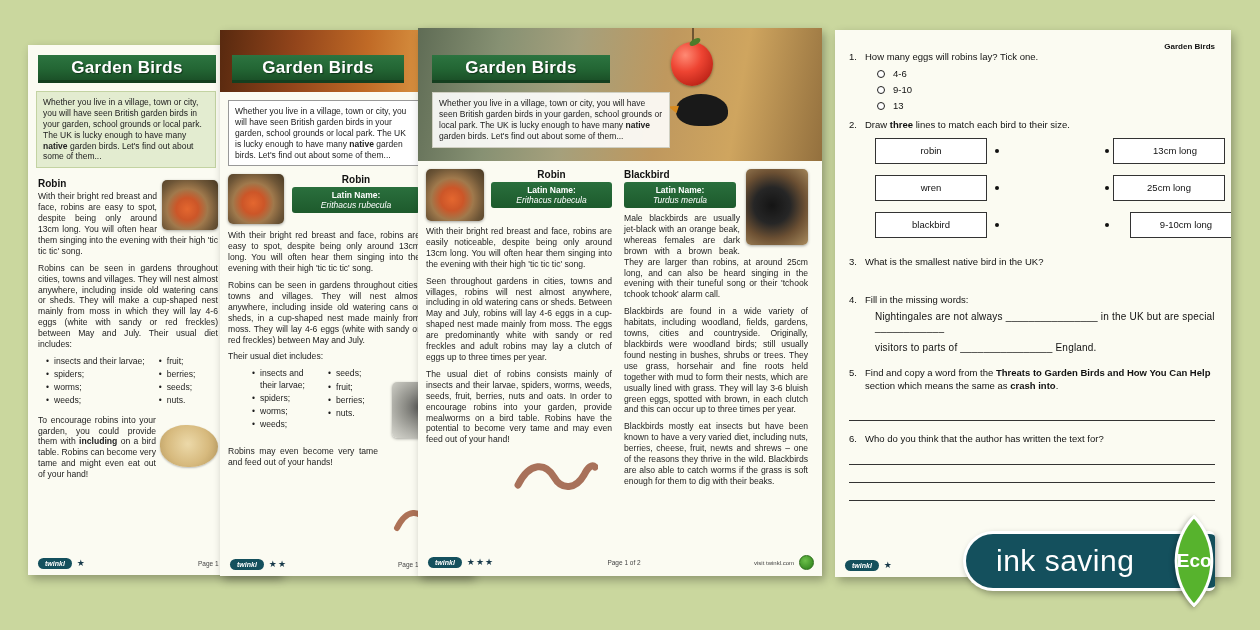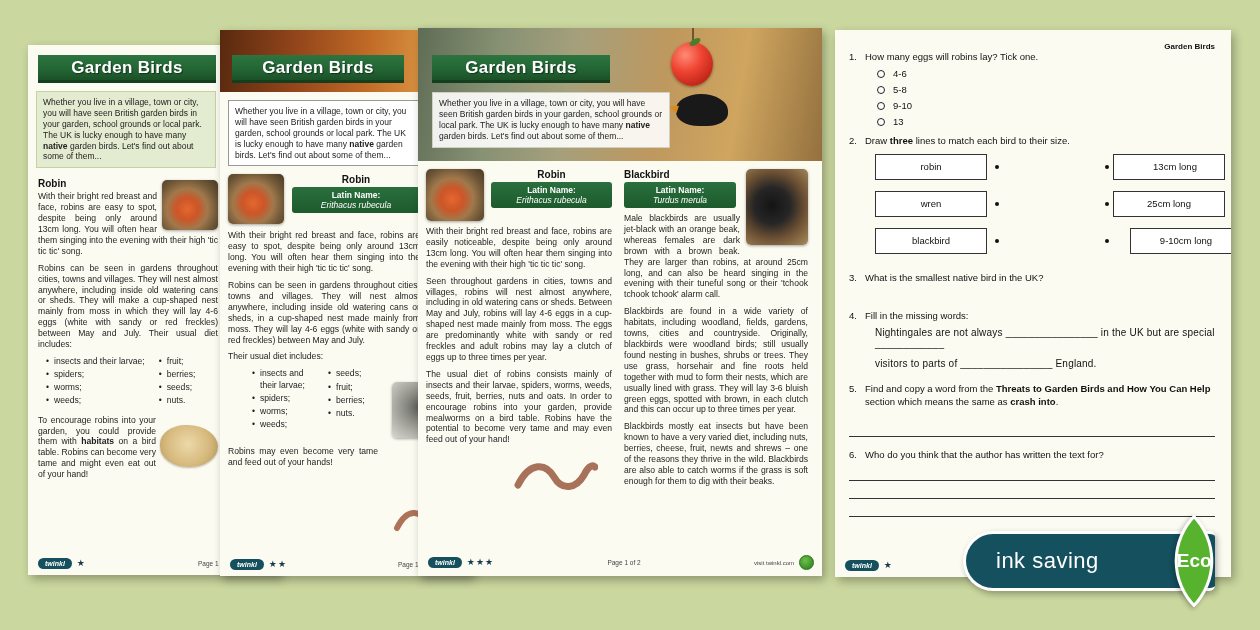--- a/index.html
+++ b/index.html
@@ -54,21 +54,21 @@
   .radio{width:8px;height:8px;border:1.2px solid #222;border-radius:50%;background:#fff;flex:0 0 auto;}
   .match{position:relative;height:108px;margin:6px 0 10px 26px;}
   .mbox{position:absolute;width:112px;height:26px;border:1.3px solid #333;background:#fff;display:flex;align-items:center;justify-content:center;font-size:9.5px;color:#111;}
   .mdot{position:absolute;width:4px;height:4px;border-radius:50%;background:#111;top:11px;}
   .blank-line{font-size:10px;color:#111;margin:0 0 9px 26px;letter-spacing:.2px;}
   .wline{border-bottom:1.2px solid #333;height:15px;margin-bottom:3px;}
   
   .eco-banner{position:absolute;left:963px;top:531px;width:252px;height:60px;background:var(--teal);
     border:3px solid #fff;border-right:none;border-radius:32px 6px 6px 32px;z-index:20;
     display:flex;align-items:center;box-shadow:2px 3px 6px rgba(0,0,0,.3);}
-  .eco-text{color:#fff;font-size:22px;padding-left:30px;letter-spacing:.5px;font-family:"Liberation Sans",sans-serif;}
+  .eco-text{color:#fff;font-size:30px;padding-left:30px;letter-spacing:.5px;font-family:"Liberation Sans",sans-serif;}
   .eco-leaf{position:absolute;right:-12px;top:50%;width:66px;height:66px;background:var(--eco_green);
     border:3.5px solid #fff;border-radius:0 100% 0 100%;transform:translateY(-50%) rotate(45deg);
     display:flex;align-items:center;justify-content:center;box-shadow:0 2px 5px rgba(0,0,0,.3);}
   .eco-leaf span{transform:rotate(-45deg);color:#fff;font-weight:bold;font-size:19px;}
   .worm-svg{display:block;}
 </style>
 </head>
 <body>
 
 <div class="page" style="left:28px;top:45px;width:252px;height:530px;z-index:1;">
@@ -91,21 +91,21 @@
         <div class="bitem">weeds;</div>
       </div>
       <div>
         <div class="bitem">fruit;</div>
         <div class="bitem">berries;</div>
         <div class="bitem">seeds;</div>
         <div class="bitem">nuts.</div>
       </div>
     </div>
     <div class="seeds-photo" style="float:right;width:58px;height:42px;margin:10px 0 0 4px;"></div>
-    <p class="body-t"><span>To encourage robins into your garden, you could provide them with </span><b>habitats</b><span> on a bird table. Robins can become very tame and might even eat out of your hand!</span></p>
+    <p class="body-t"><span>To encourage robins into your garden, you could provide them with </span><b>including</b><span> on a bird table. Robins can become very tame and might even eat out of your hand!</span></p>
   </div>
   <div class="footer">
     <span class="twinkl">twinkl</span>
     <span class="stars">★</span>
     <span class="pagelabel" style="position:absolute;left:160px;">Page 1 of 2</span>
   </div>
 </div>
 
 <div class="page" style="left:220px;top:30px;width:252px;height:546px;z-index:2;">
   <div class="hdr2">
@@ -222,24 +222,20 @@
     <div class="qrow">
       <span class="qnum">1.</span>
       <span>How many eggs will robins lay? Tick one.</span>
     </div>
     <div class="opt">
       <span class="radio"></span>
       <span>4-6</span>
     </div>
     <div class="opt">
       <span class="radio"></span>
-      <span>5-8</span>
-    </div>
-    <div class="opt">
-      <span class="radio"></span>
       <span>9-10</span>
     </div>
     <div class="opt">
       <span class="radio"></span>
       <span>13</span>
     </div>
 
     <div class="qrow" style="margin-top:8px;">
       <span class="qnum">2.</span>
       <span><span>Draw </span><b>three</b><span> lines to match each bird to their size.</span></span>

